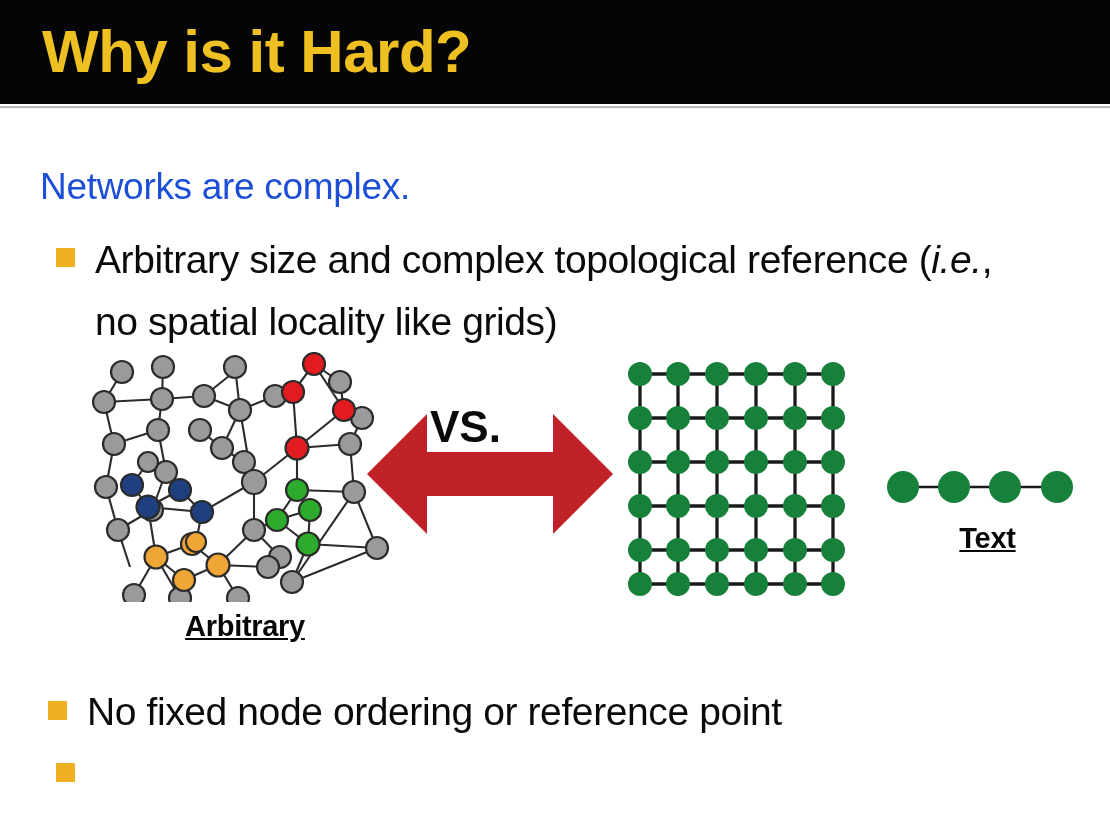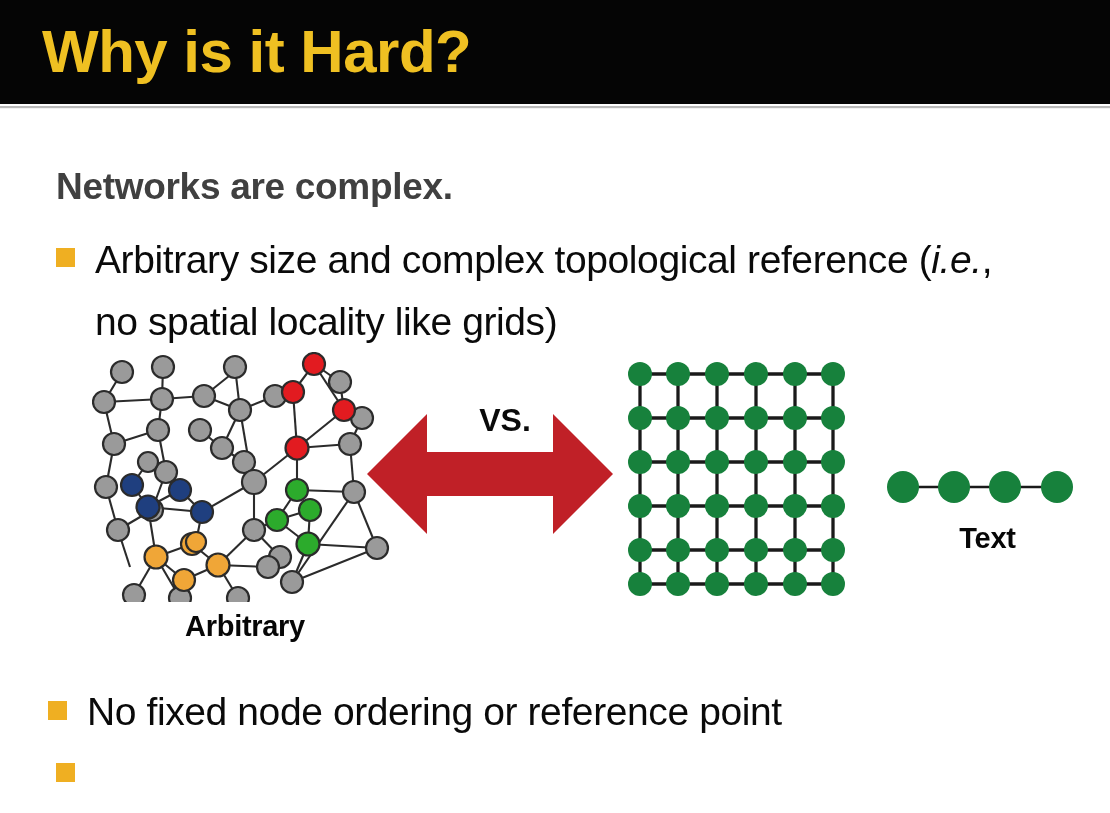--- a/index.html
+++ b/index.html
@@ -26,22 +26,22 @@
     font-size:60px;font-weight:bold;
     letter-spacing:-0.5px;
     color:#efc022;
     font-family:"Liberation Sans", sans-serif;
     white-space:nowrap;
     line-height:76px;
   }
 
   
   .subhead{
-    position:absolute;left:56px;top:166px;
-    font-size:37px;font-weight:bold;color:#404040;
+    position:absolute;left:40px;top:166px;
+    font-size:37px;font-weight:normal;color:#1d4ed8;
     white-space:nowrap;letter-spacing:-0.3px;
   }
 
   .bullet{position:absolute;display:flex;align-items:flex-start;}
   .bsq{
     width:19px;height:19px;background:#efaf22;flex:0 0 auto;
     margin-right:20px;
   }
   .btxt{
     font-size:39px;color:#0a0a0a;line-height:62px;
@@ -54,35 +54,35 @@
   #b2{left:48px;top:681px;width:1000px;}
   #b2 .bsq{margin-top:20px;}
   #b3{left:56px;top:743px;width:1010px;}
   #b3 .bsq{margin-top:20px;}
 
   
   #figband{position:absolute;left:0;top:352px;width:1110px;height:300px;}
 
   .figlabel{
     position:absolute;font-size:29px;font-weight:bold;color:#070707;
-    text-align:center;white-space:nowrap;letter-spacing:-0.3px;
+    text-align:center;white-space:nowrap;letter-spacing:-0.3px;text-decoration:underline;
   }
   #lbl-networks{left:95px;top:258px;width:300px;}
   #lbl-images{left:605px;top:258px;width:250px;}
   #lbl-text{left:875px;top:170px;width:225px;}
 
   svg{display:block;}
   .svgwrap{position:absolute;}
   #netwrap{left:92px;top:0px;}
   #arrwrap{left:365px;top:42px;}
   #gridwrap{left:620px;top:4px;}
   #textwrap{left:885px;top:110px;}
   #vslabel{
     position:absolute;left:430px;top:50px;width:150px;
-    font-size:32px;font-weight:bold;color:#0a0a0a;text-align:center;
+    font-size:44px;font-weight:bold;color:#0a0a0a;text-align:left;
     letter-spacing:0px;
   }
 </style>
 </head>
 <body>
 
 <div id="slide">
 
   <div class="hdr"></div>
   <div class="hdr-rule"></div>

